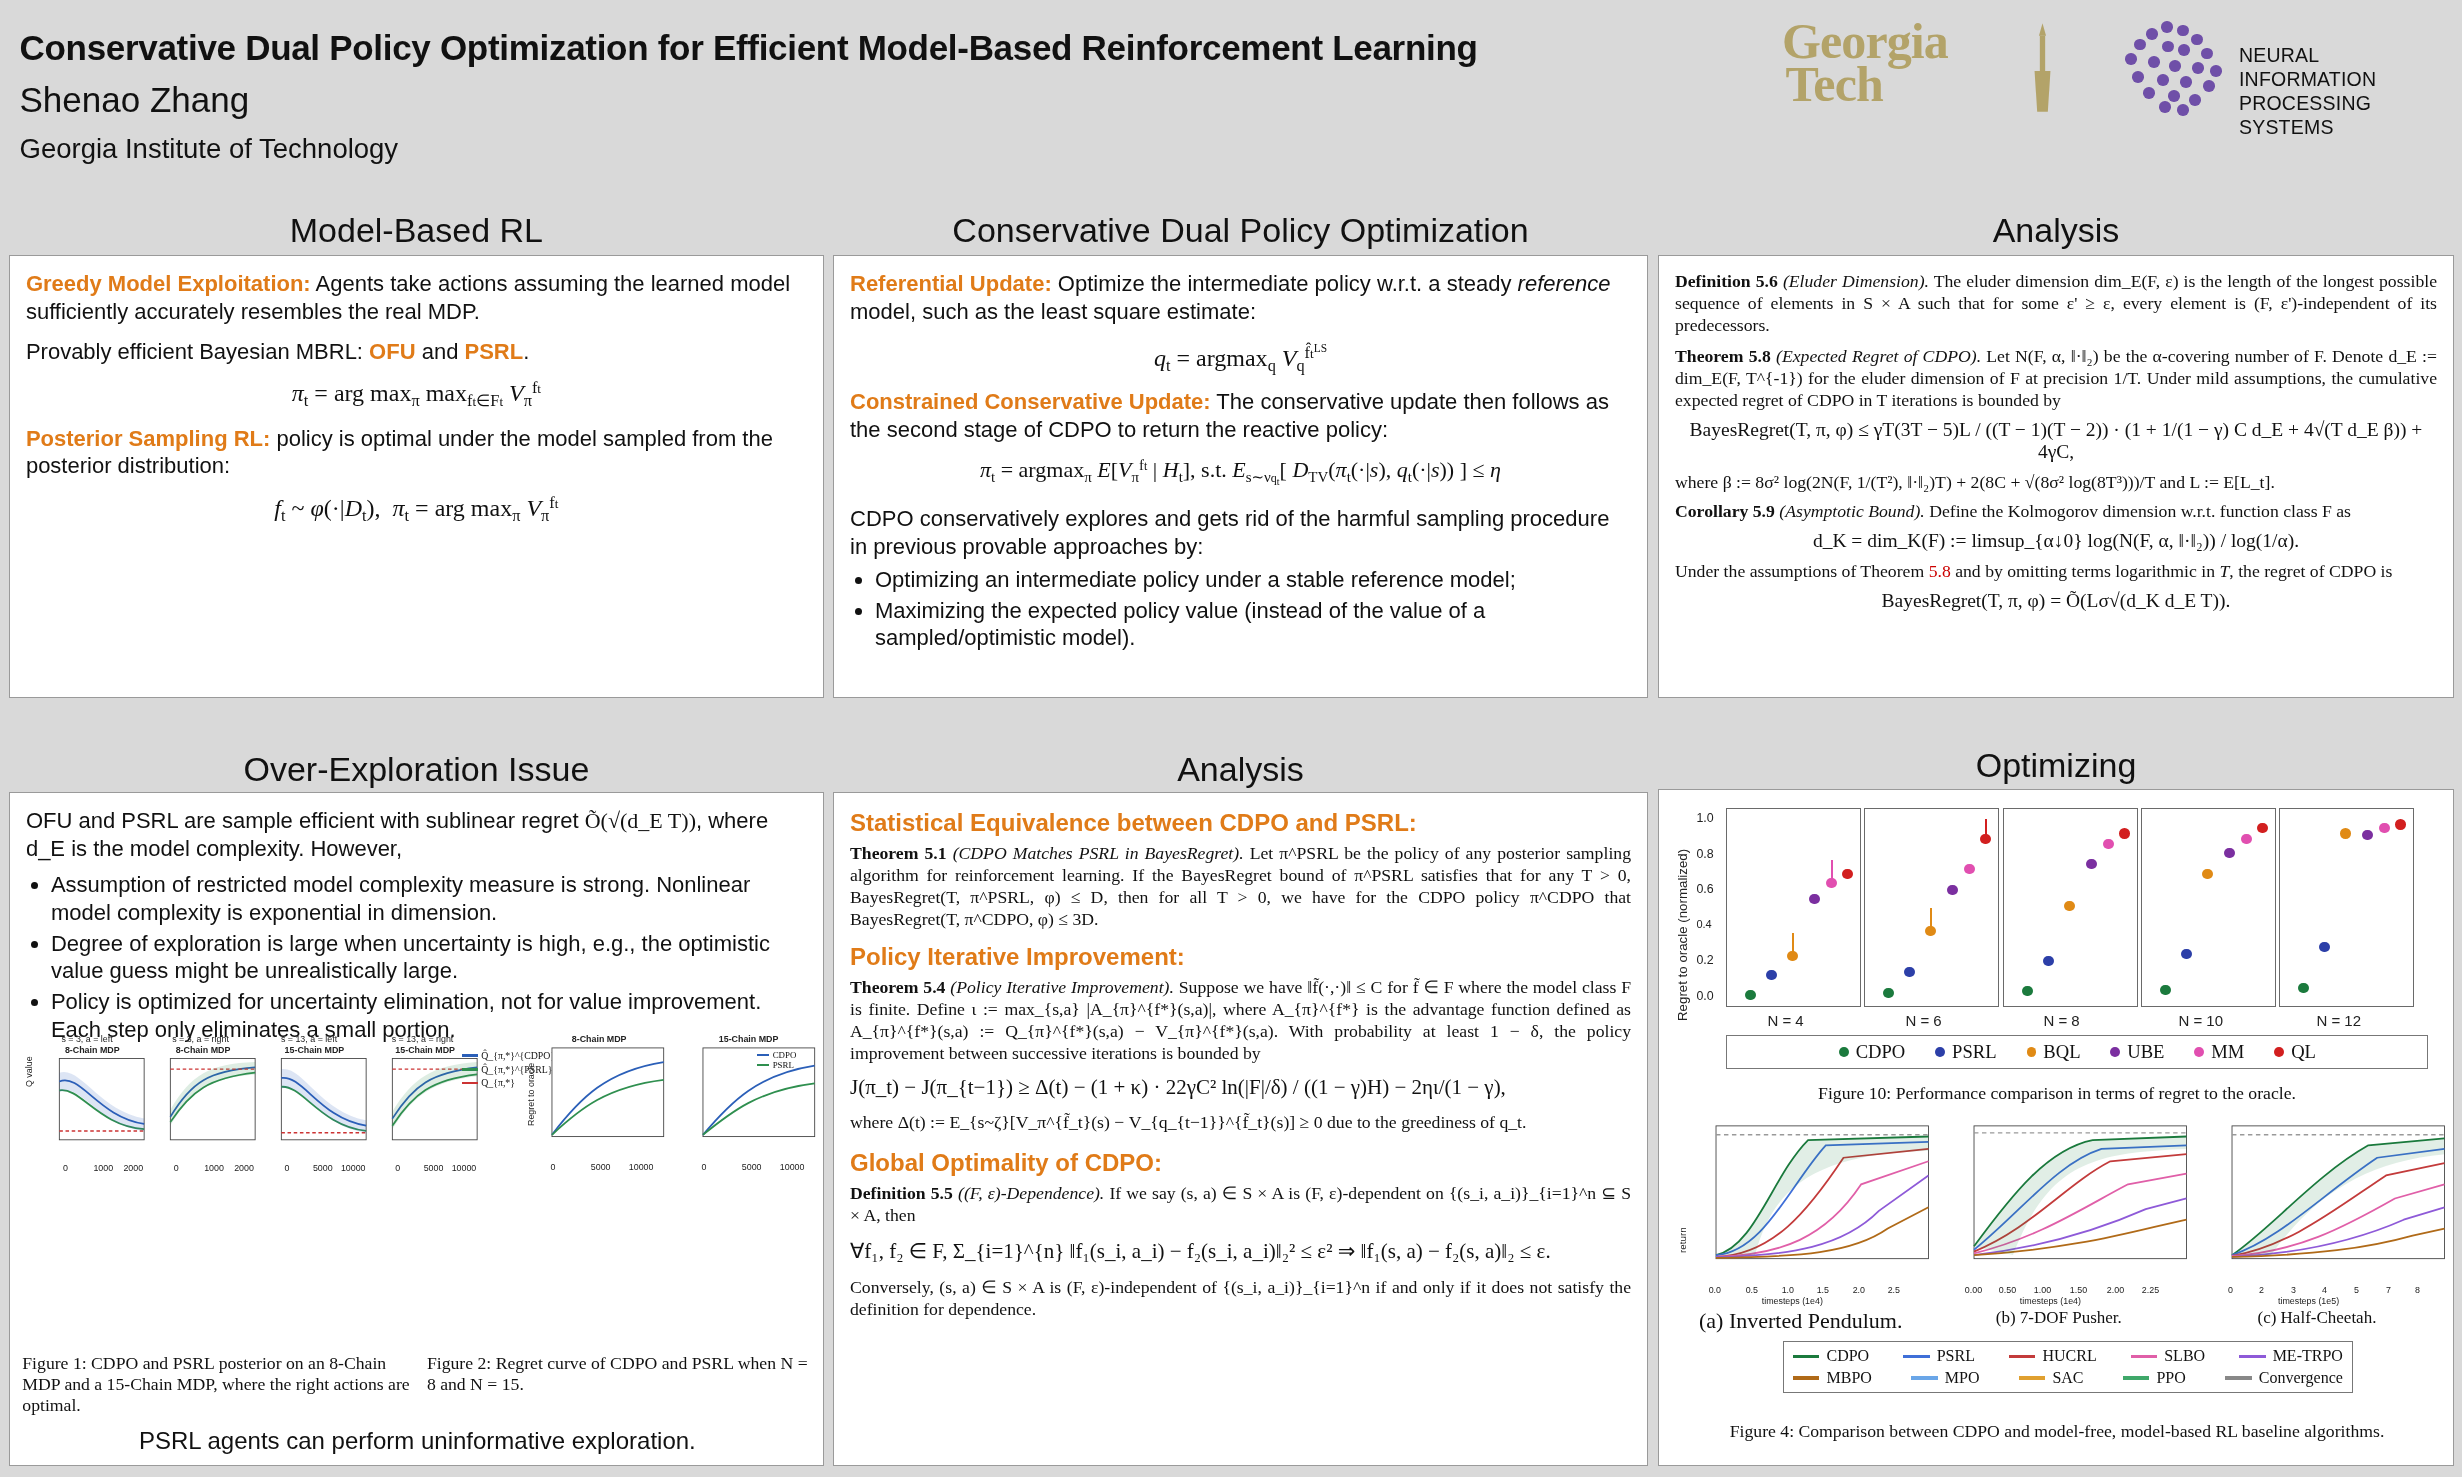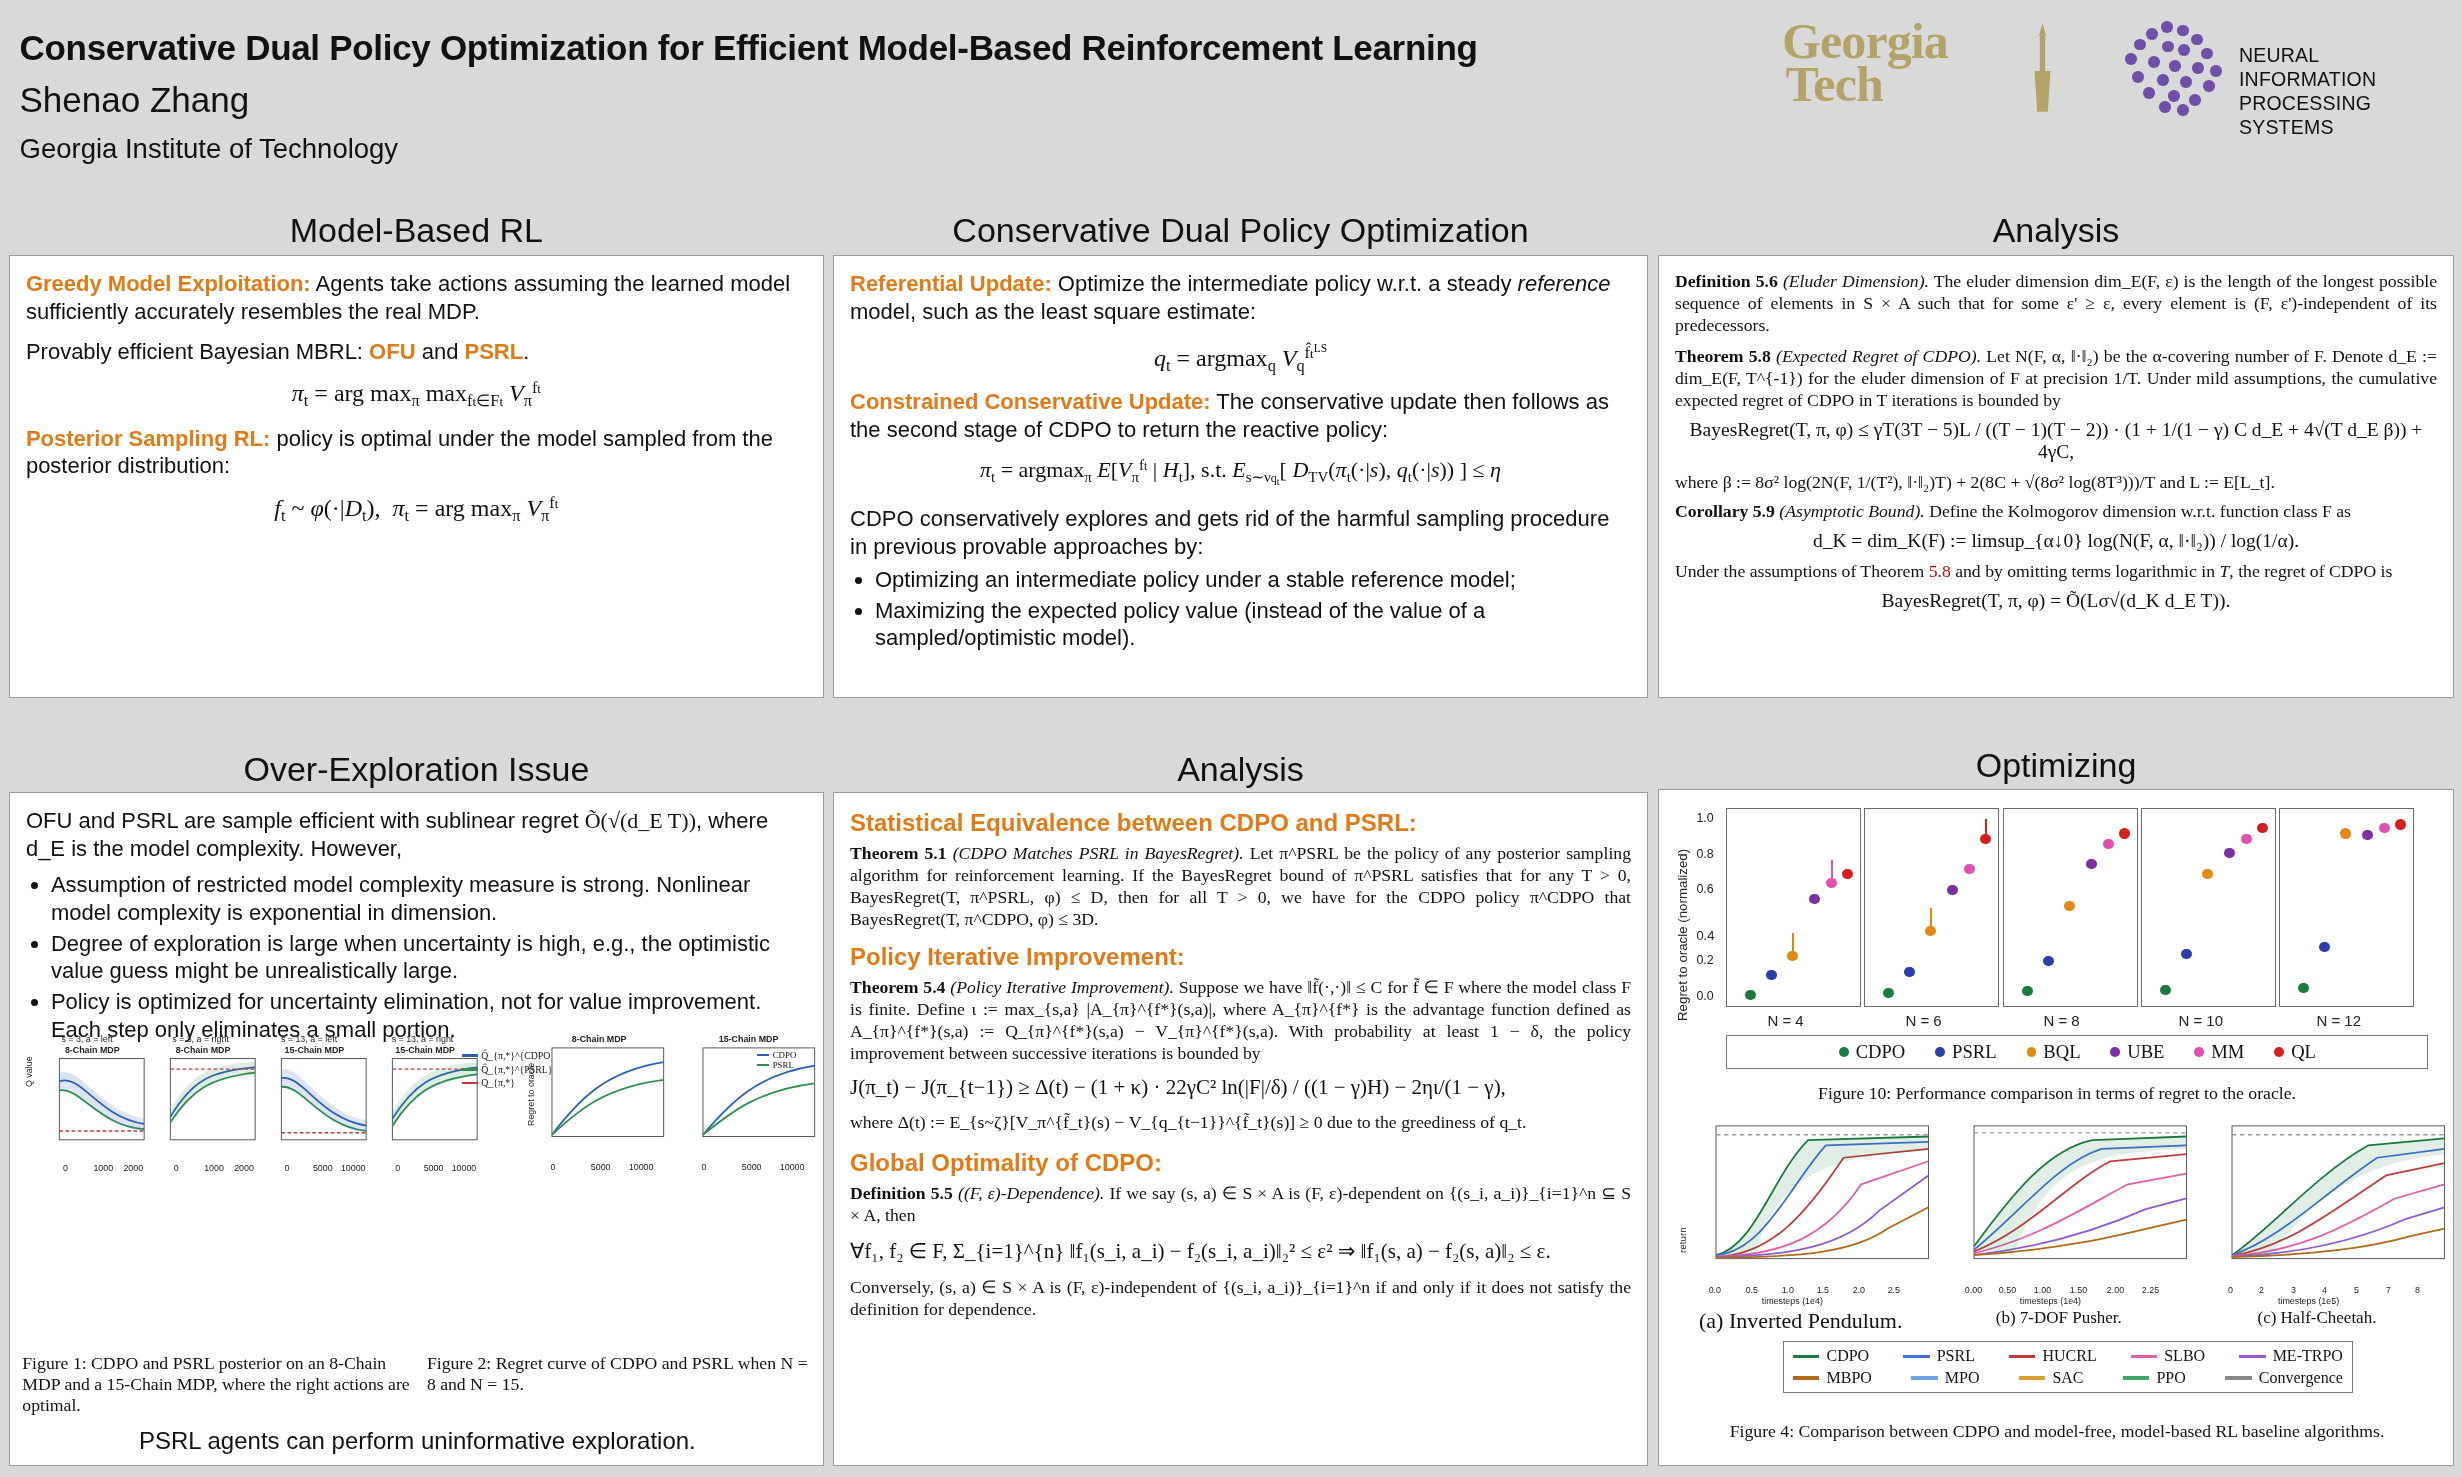--- a/index.html
+++ b/index.html
@@ -374,21 +374,21 @@
   </div>
 
   <div class="panel" style="position:absolute;left:1658px;top:789px;width:796px;height:677px;">
 
     <div style="position:absolute;left:12.4px;top:8.9px;width:771px;height:266px;">
       <div class="axis-lbl" style="left:3.5px;top:222px;transform:rotate(-90deg);transform-origin:left top;font-size:13.3px;">Regret to oracle (normalized)</div>
 
       <div class="axis-lbl" style="left:25px;top:12.4px;font-size:12.4px">1.0</div>
       <div class="axis-lbl" style="left:25px;top:48px;font-size:12.4px">0.8</div>
       <div class="axis-lbl" style="left:25px;top:83px;font-size:12.4px">0.6</div>
-      <div class="axis-lbl" style="left:25px;top:129px;font-size:13px">0.4</div>
+      <div class="axis-lbl" style="left:25px;top:119px;font-size:11px">0.4</div>
       <div class="axis-lbl" style="left:25px;top:154px;font-size:12.4px">0.2</div>
       <div class="axis-lbl" style="left:25px;top:190px;font-size:12.4px">0.0</div>
 
       <div class="scatter-panel" style="left:55px;top:8.9px;width:133px;height:197px;">
         <span class="err-dot" style="left:17.7px;top:181px;background:#1b7a3d"></span>
         <span class="err-dot" style="left:39px;top:161px;background:#2c3fa8"></span>
         <span class="err-dot" style="left:60px;top:142px;background:#e08a15"></span>
         <span class="err-line" style="left:65px;top:124px;height:21px;background:#e08a15"></span>
         <span class="err-dot" style="left:82px;top:85px;background:#7b2fa0"></span>
         <span class="err-dot" style="left:99px;top:69px;background:#e14fb0"></span>

